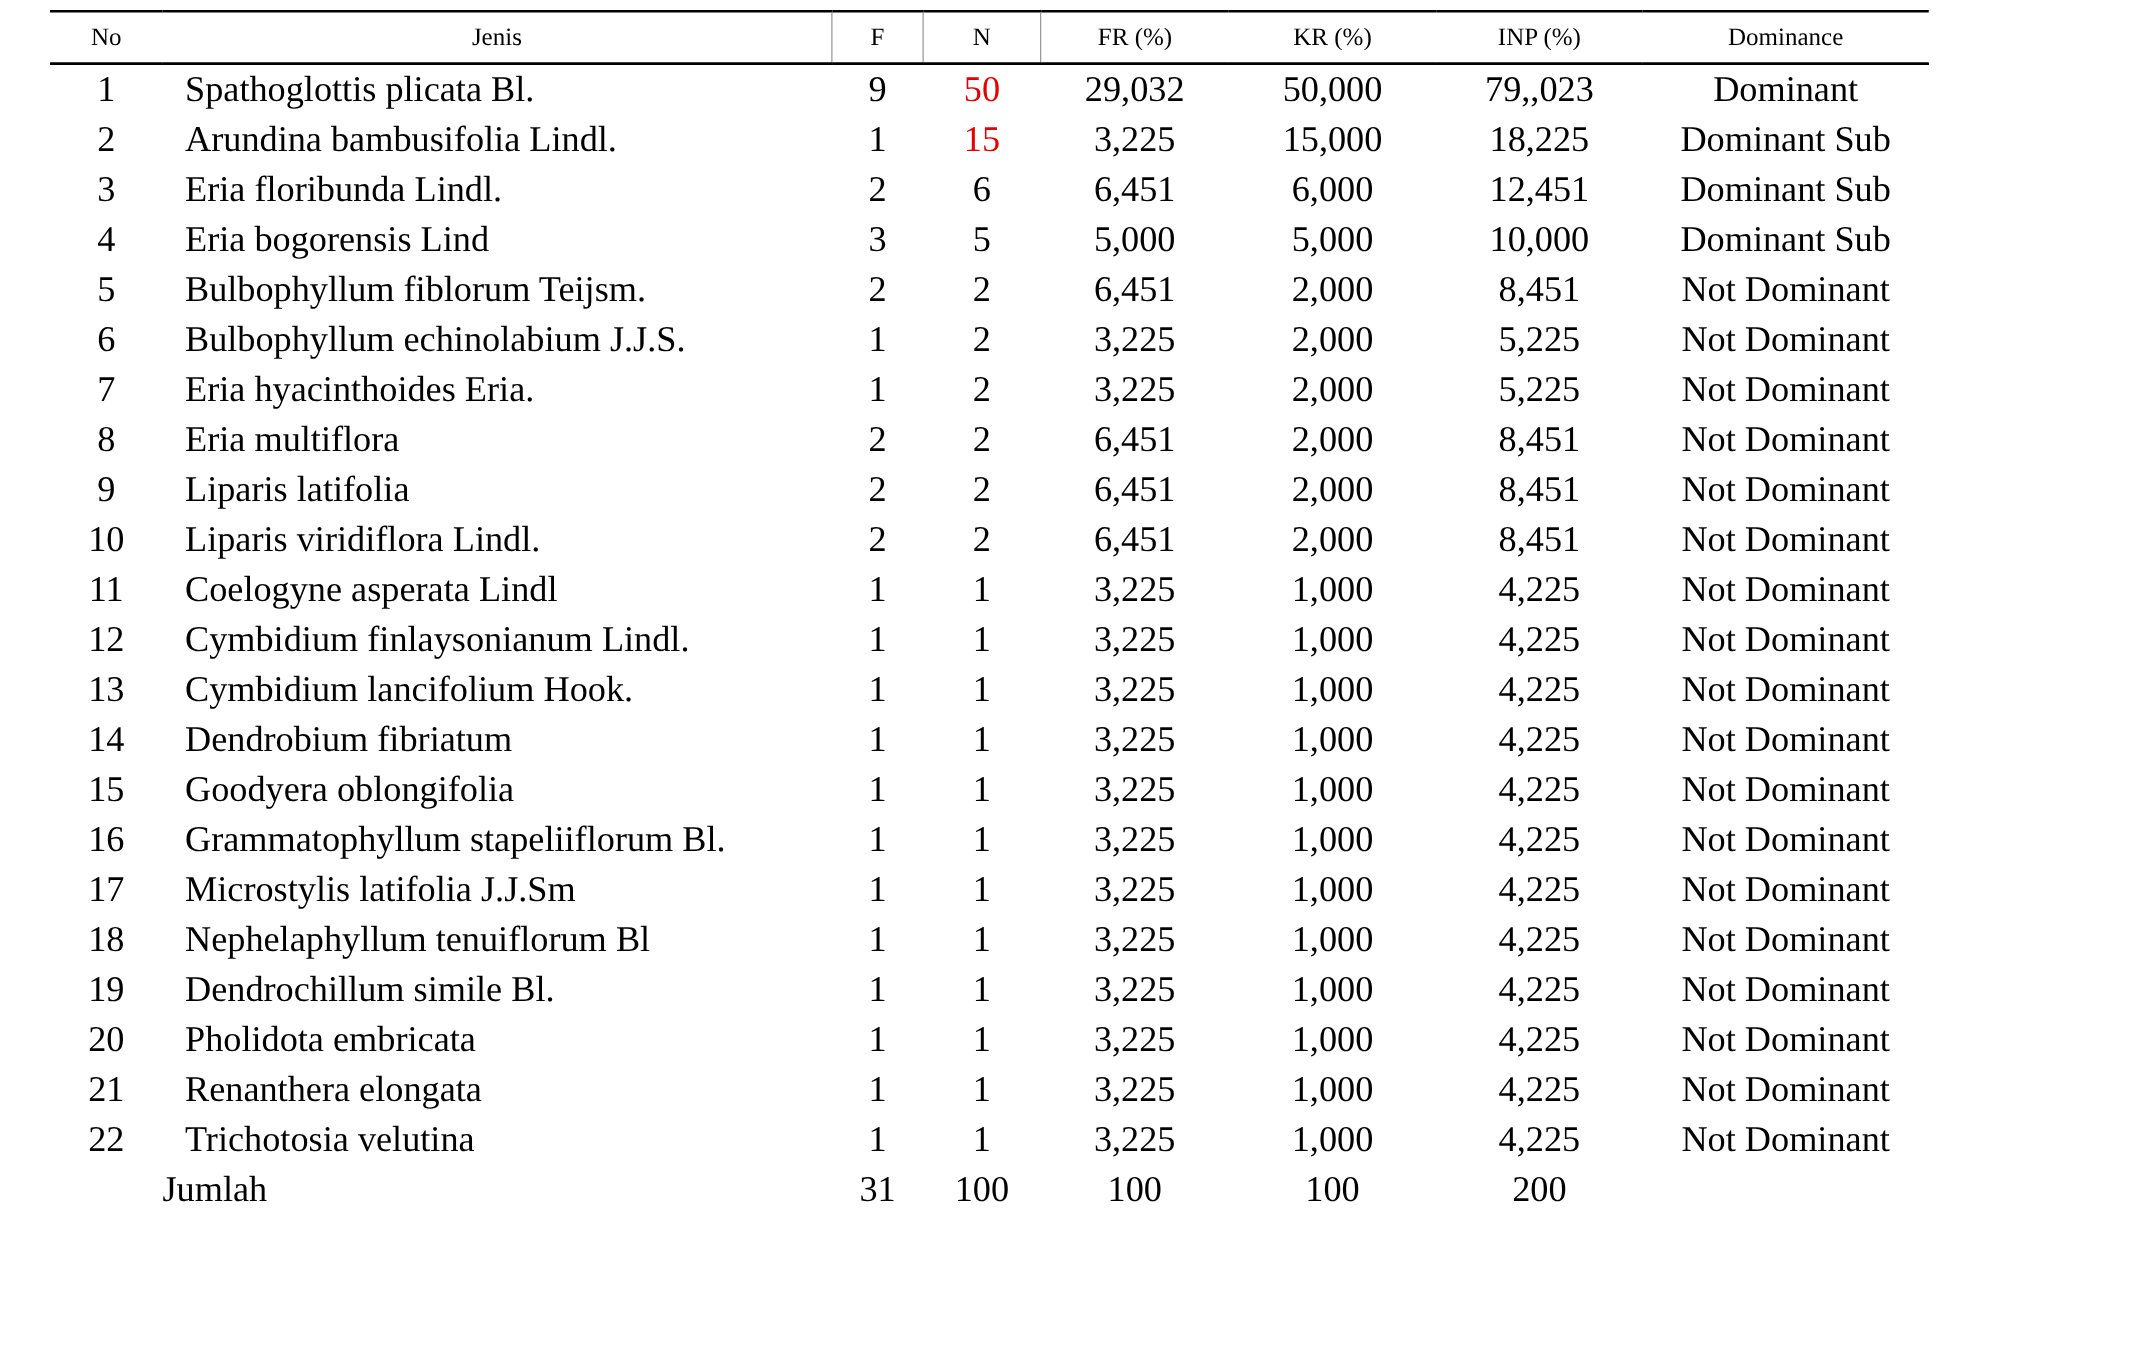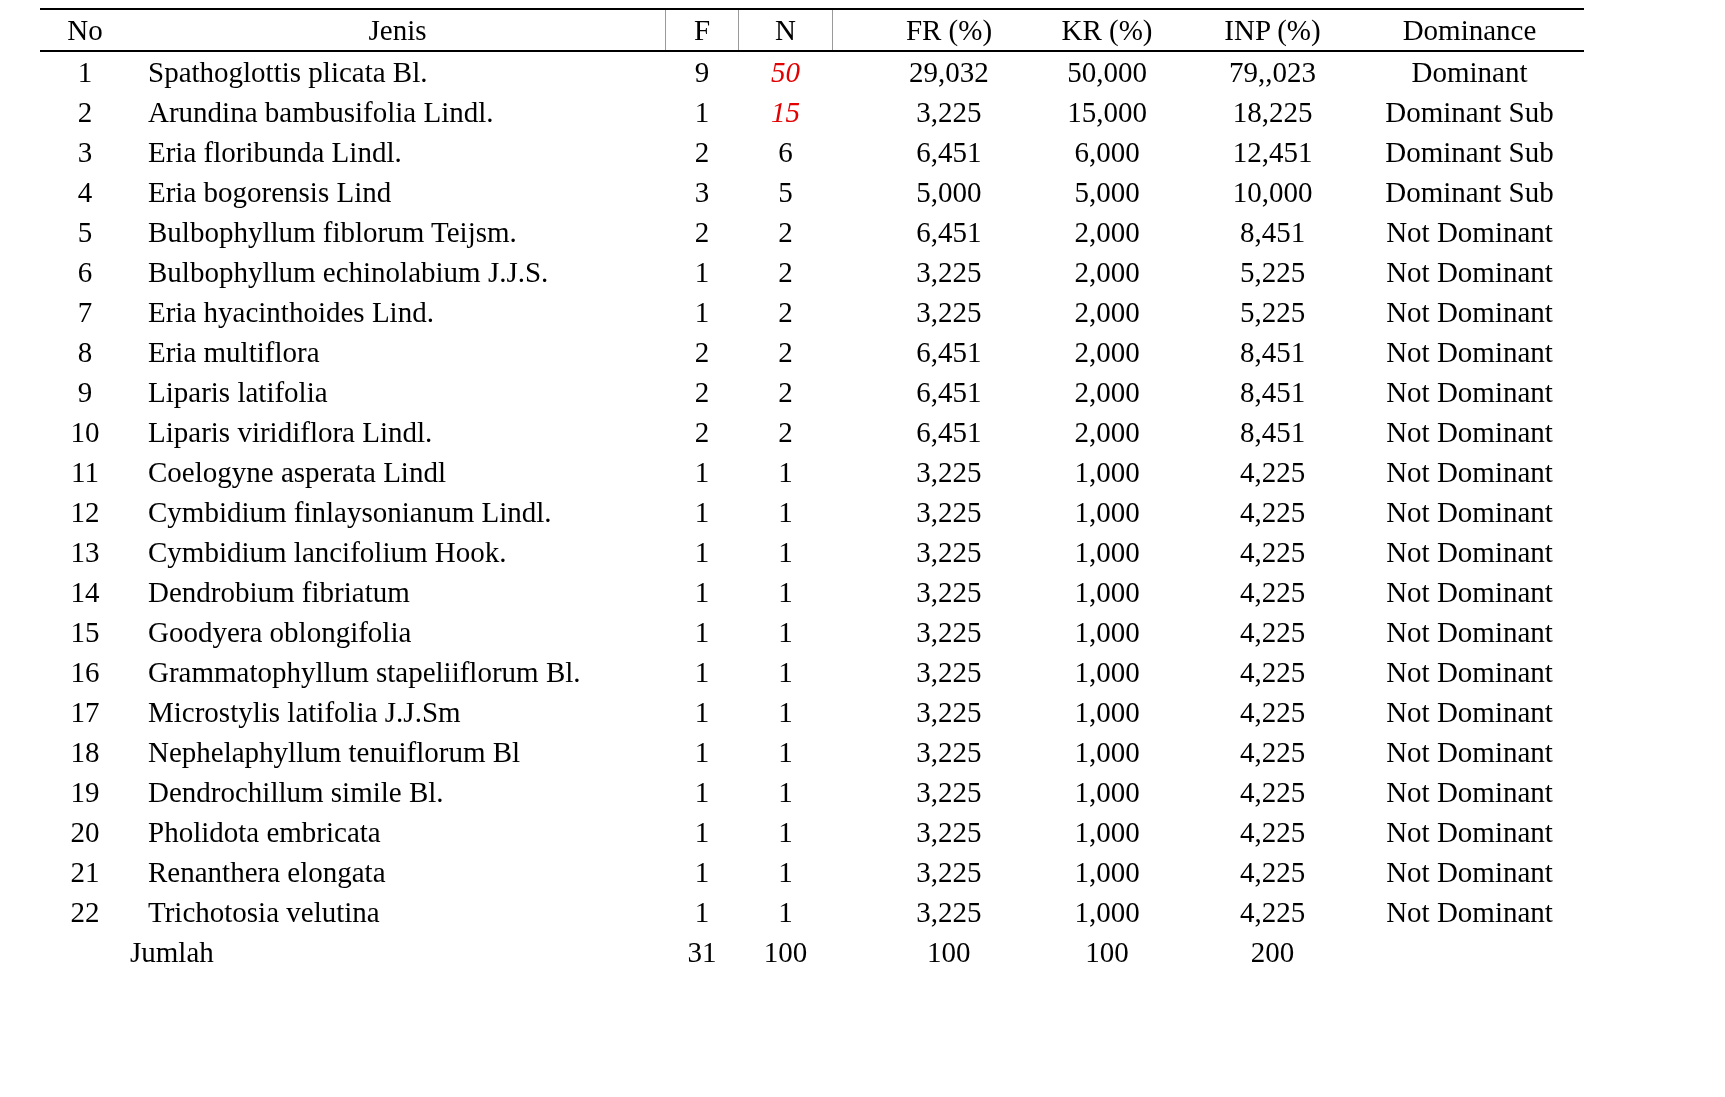--- a/index.html
+++ b/index.html
@@ -23,21 +23,21 @@
   }
   table.species-table {
     border-collapse: collapse;
     table-layout: fixed;
     width: 1500px;
   }
   thead th {
     border-top: 2px solid #000000;
     border-bottom: 2px solid #000000;
     font-weight: normal;
-    font-size: 29px;
+    font-size: 20px;
     height: 40px;
     padding: 0;
     text-align: center;
     vertical-align: middle;
     white-space: nowrap;
     overflow: hidden;
   }
   tbody td {
     font-size: 29px;
     height: 40px;
@@ -45,39 +45,39 @@
     text-align: center;
     vertical-align: middle;
     white-space: nowrap;
     overflow: hidden;
   }
   
   th.col-no,        td.col-no        { width: 90px;  }
   th.col-jenis,     td.col-jenis     { width: 535px; }
   th.col-f,         td.col-f         { width: 72px;  }
   th.col-n,         td.col-n         { width: 93px;  }
-  th.col-fr,        td.col-fr        { width: 150px; padding-left: 41px; }
+  th.col-fr,        td.col-fr        { width: 150px; }
   th.col-kr,        td.col-kr        { width: 166px; }
   th.col-inp,       td.col-inp       { width: 165px; }
   th.col-dominance, td.col-dominance { width: 229px; }
 
   
   th.col-f, th.col-n, th.col-fr { border-left: 1px solid #9a9a9a; }
 
   td.col-jenis {
     text-align: left;
     padding-left: 18px;
   }
   tr.footer-row td.col-jenis {
     text-align: left;
     padding-left: 0;
   }
   .sci { }
   .author { font-style: normal; }
-  .red { color: var(--red-color, #e30000); font-style: italic; }
+  .red { color: var(--red-color, #e30000); }
 </style>
 </head>
 <body>
 
 <div class="page">
   <table class="species-table">
     <thead>
       <tr id="head-row">
           <th class="col-no">No</th>
           <th class="col-jenis">Jenis</th>
@@ -145,21 +145,21 @@
           <td class="col-jenis"><span class="sci">Bulbophyllum echinolabium</span> <span class="author">J.J.S.</span></td>
           <td class="col-f">1</td>
           <td class="col-n">2</td>
           <td class="col-fr">3,225</td>
           <td class="col-kr">2,000</td>
           <td class="col-inp">5,225</td>
           <td class="col-dominance">Not Dominant</td>
         </tr>
         <tr>
           <td class="col-no">7</td>
-          <td class="col-jenis"><span class="sci">Eria hyacinthoides</span> <span class="author">Lind.</span></td>
+          <td class="col-jenis"><span class="sci">Eria hyacinthoides</span> <span class="author">Eria.</span></td>
           <td class="col-f">1</td>
           <td class="col-n">2</td>
           <td class="col-fr">3,225</td>
           <td class="col-kr">2,000</td>
           <td class="col-inp">5,225</td>
           <td class="col-dominance">Not Dominant</td>
         </tr>
         <tr>
           <td class="col-no">8</td>
           <td class="col-jenis"><span class="sci">Eria multiflora</span></td>

